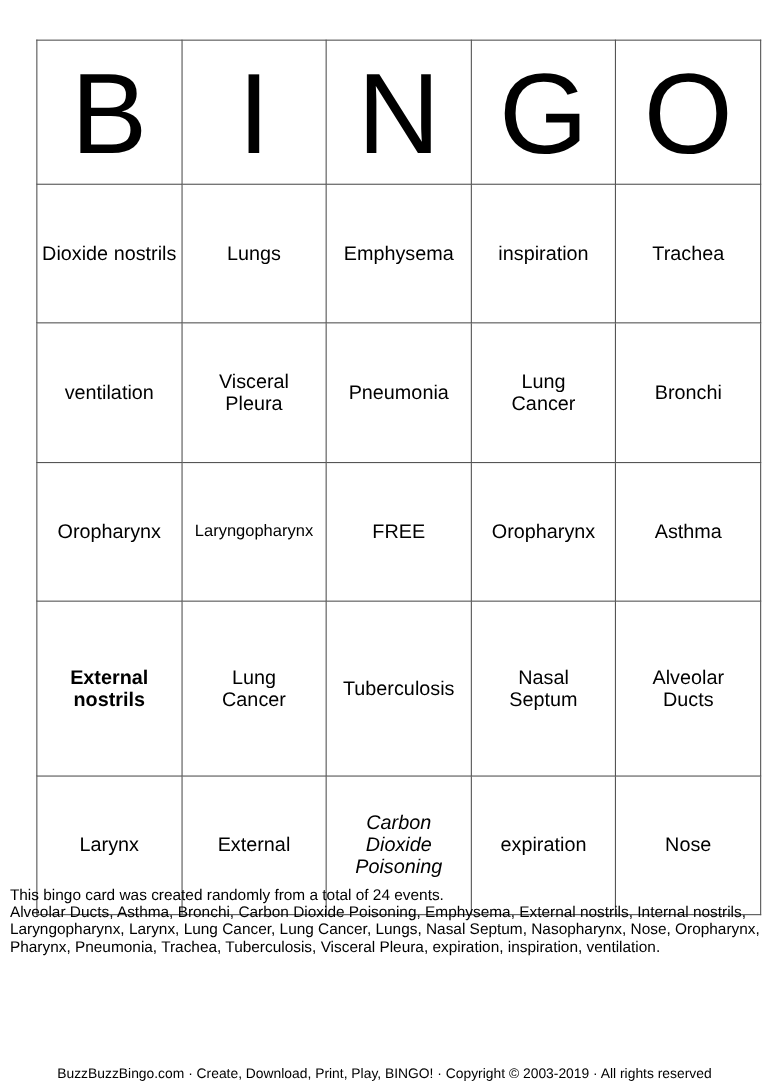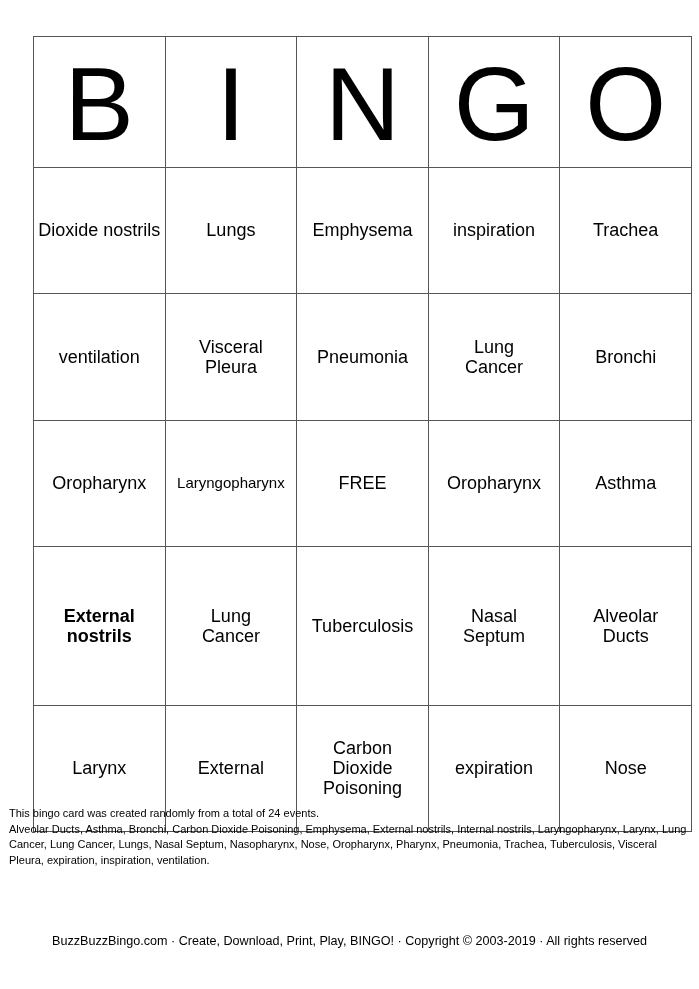--- a/index.html
+++ b/index.html
@@ -42,29 +42,29 @@
     .card td.small {
       font-size: 15px;
       padding: 0;
       margin-top: 16px;
     }
     .info {
       position: absolute;
       left: 9px;
       top: 806px;
       width: 685px;
-      font-size: 11px;
+      font-size: 14px;
       line-height: 15.5px;
       color: #000;
     }
     .info p { margin: 0; }
     .footer {
       position: absolute;
       left: 0;
-      top: 934px;
+      top: 969px;
       width: 699px;
       text-align: center;
       font-size: 12.6px;
       color: #000;
     }
   </style>
 </head>
 <body>
 
 <table class="card">
@@ -100,21 +100,21 @@
   <tr>
     <td style="padding:0 24px;font-weight:bold;">External nostrils</td>
     <td style="padding:0 30px;">Lung Cancer</td>
     <td>Tuberculosis</td>
     <td style="padding:16px 26px;">Nasal Septum</td>
     <td style="padding:0 22px;">Alveolar Ducts</td>
   </tr>
   <tr>
     <td>Larynx</td>
     <td>External</td>
-    <td style="padding:0 22px;">Carbon Dioxide Poisoning</td>
+    <td style="padding:0 22px;font-style:italic;">Carbon Dioxide Poisoning</td>
     <td>expiration</td>
     <td>Nose</td>
   </tr>
 </tbody>
   </table>
 
 <div class="info">
   <p>This bingo card was created randomly from a total of 24 events.</p>
   <p>Alveolar Ducts, Asthma, Bronchi, Carbon Dioxide Poisoning, Emphysema, External nostrils, Internal nostrils, Laryngopharynx, Larynx, Lung Cancer, Lung Cancer, Lungs, Nasal Septum, Nasopharynx, Nose, Oropharynx, Pharynx, Pneumonia, Trachea, Tuberculosis, Visceral Pleura, expiration, inspiration, ventilation.</p>
 </div>

